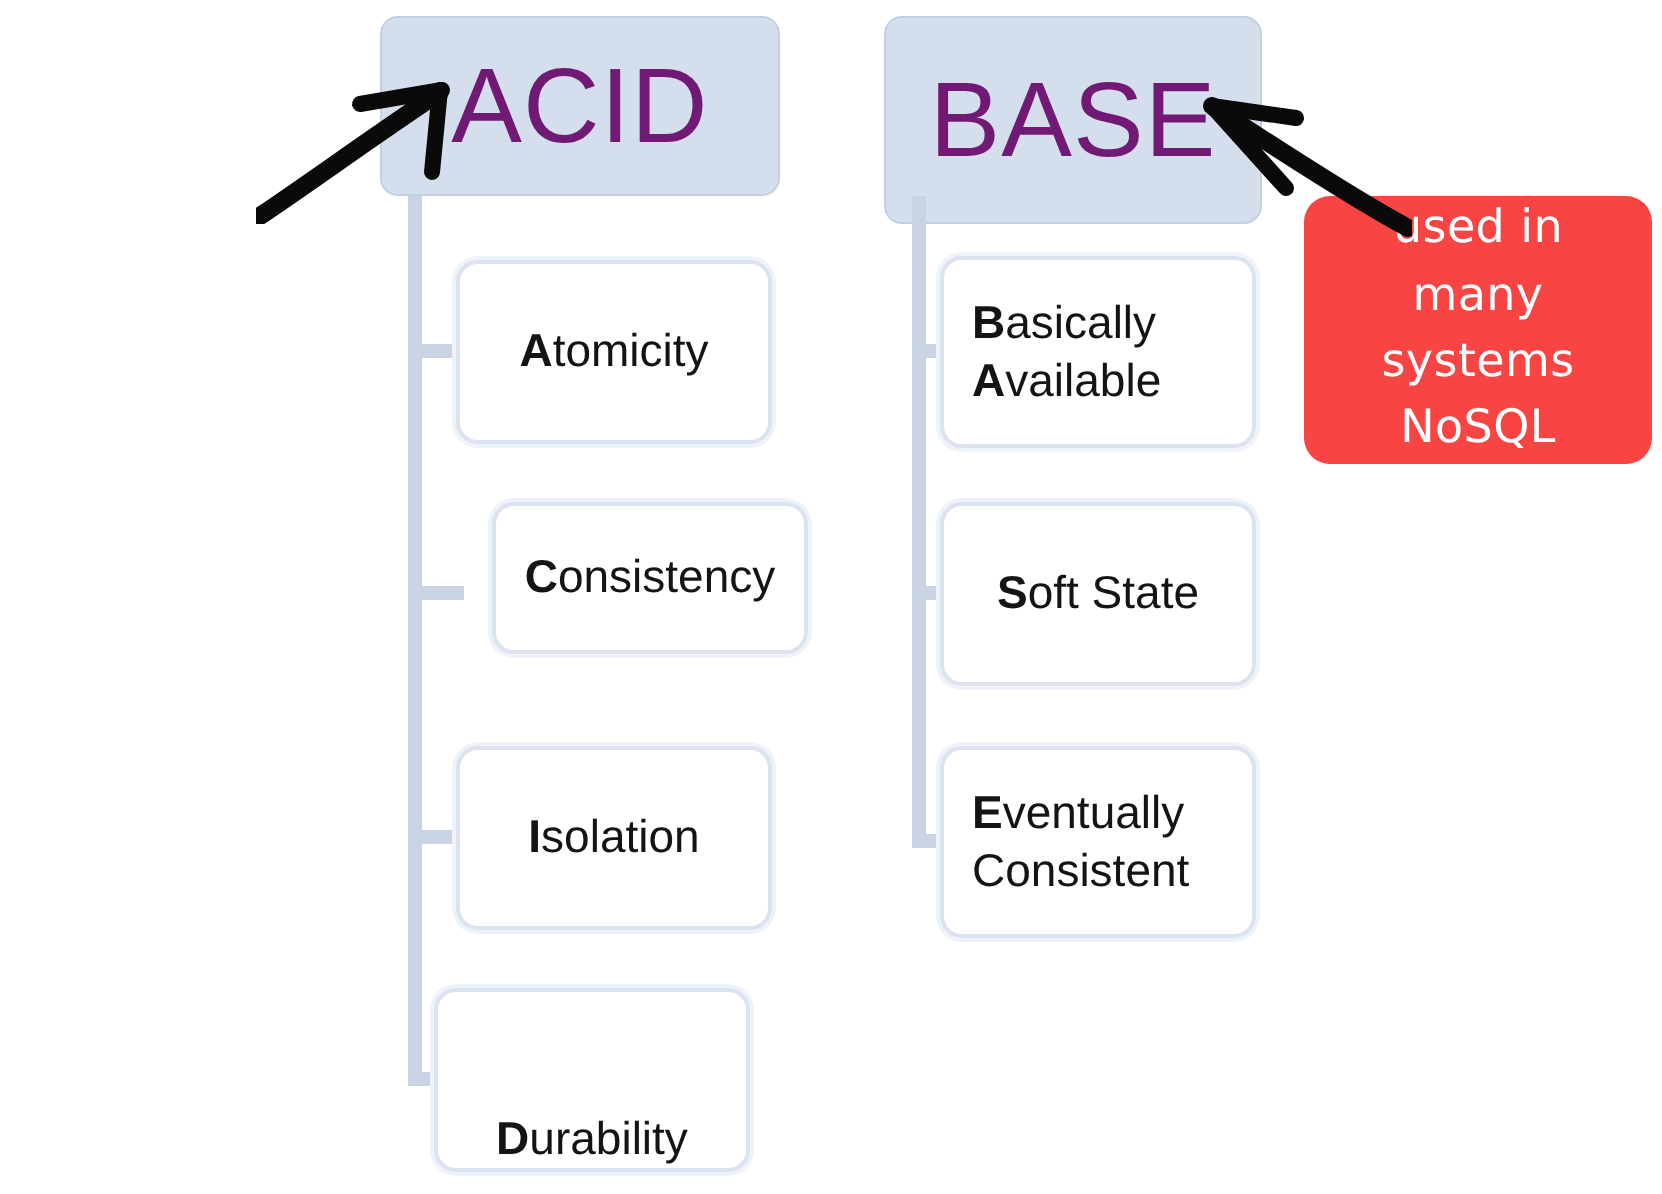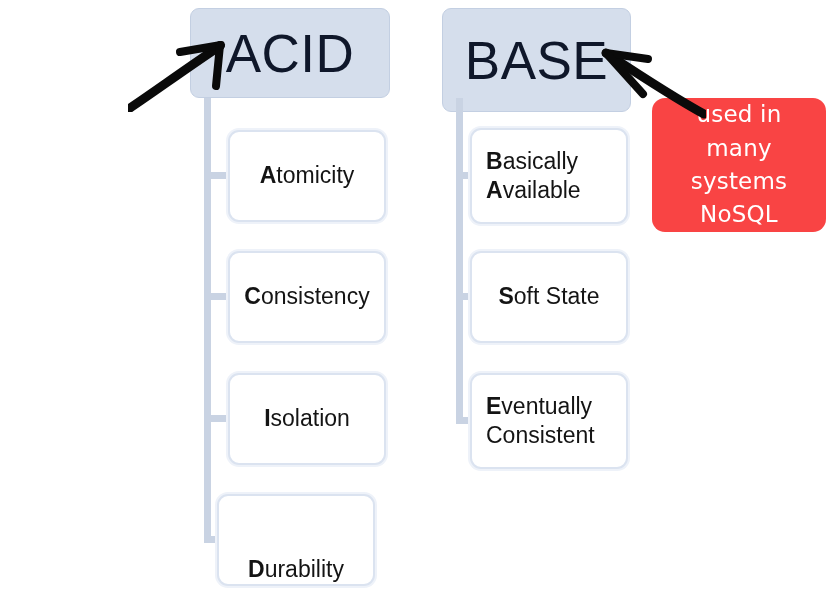--- a/index.html
+++ b/index.html
@@ -19,21 +19,21 @@
   
   .root-box {
     position: absolute;
     box-sizing: border-box;
     background: #d5deec;
     border: 1px solid #c3cfe2;
     border-radius: 9px;
     display: flex;
     align-items: center;
     justify-content: center;
-    color: #0f172a;
+    color: #701a75;
     font-size: 53px;
     font-weight: 400;
     letter-spacing: 0.5px;
     line-height: 1;
   }
   #root-acid { left: 190px; top: 8px;  width: 200px; height: 90px; }
   #root-base { left: 442px; top: 8px;  width: 189px; height: 104px; }
 
   
   .child-box {
@@ -50,21 +50,21 @@
     line-height: 1.28;
   }
   .child-box .label { width: 100%; }
   .child-box.center .label { text-align: center; }
   .child-box.left   { padding-left: 14px; }
   .child-box.left .label { text-align: left; }
   .cap { font-weight: bold; }
 
   
   #child-atomicity   { left: 228px; top: 130px; width: 158px; height: 92px; justify-content: flex-end; }
-  #child-consistency { left: 228px; top: 251px; width: 158px; height: 92px; }
+  #child-consistency { left: 246px; top: 251px; width: 158px; height: 76px; }
   #child-isolation   { left: 228px; top: 373px; width: 158px; height: 92px; }
   #child-durability  { left: 217px; top: 494px; width: 158px; height: 92px; align-items: flex-end; }
 
   
   #child-basically-available { left: 470px; top: 128px; width: 158px; height: 96px; }
   #child-soft-state          { left: 470px; top: 251px; width: 158px; height: 92px; }
   #child-eventually-consistent { left: 470px; top: 373px; width: 158px; height: 96px; }
 
   
   .conn-stem {           

